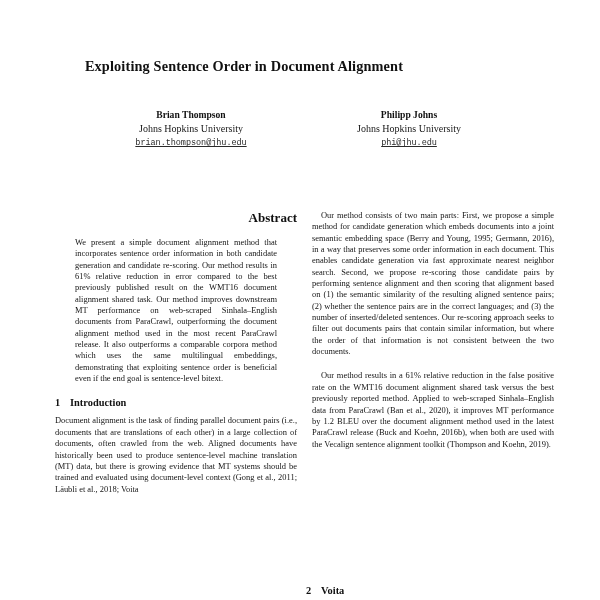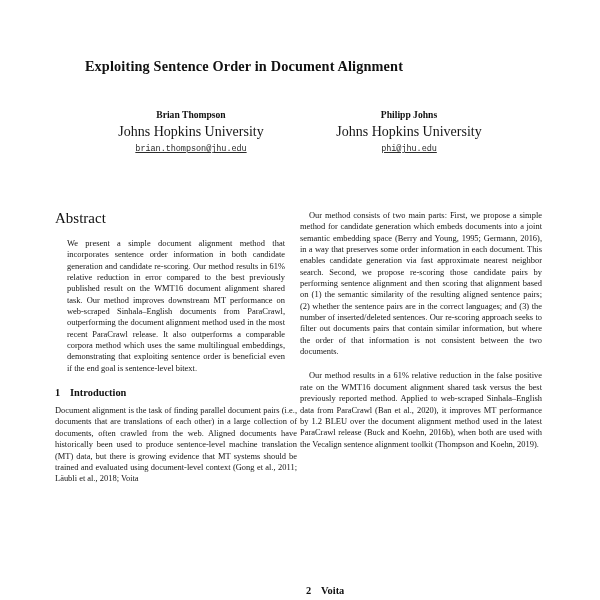--- a/index.html
+++ b/index.html
@@ -52,52 +52,52 @@
     width: 207px;
     text-align: center;
   }
   .author-name {
     font-size: 9.6px;
     font-weight: bold;
     line-height: 1.45;
     color: #111111;
   }
   .author-affil {
-    font-size: 14px;
+    font-size: 10px;
     line-height: 1.45;
     color: #161616;
   }
   .author-email {
     font-family: "Liberation Mono", "DejaVu Sans Mono", monospace;
     font-size: 8.5px;
     line-height: 1.7;
     color: #2a2a2a;
     letter-spacing: -0.005em;
     text-decoration: underline;
   }
 
   
   .col {
     position: absolute;
     top: 210px;
     width: 242px;
   }
   .col-left  { left: 55px; }
-  .col-right { left: 300px; }
+  .col-right { left: 312px; }
 
   
   .abstract-head {
-    text-align: left;
-    font-size: 15px;
-    font-weight: normal;
+    text-align: right;
+    font-size: 13px;
+    font-weight: bold;
     margin: 0 0 11px 0;
     color: #111111;
   }
   .abstract-body {
-    margin: 0 12px;
+    margin: 0 20px;
     font-family: Liberation Serif, serif;
   }
 
   
   .para {
     font-size: 8.45px;
     line-height: 11.35px;
     text-align: justify;
     text-justify: inter-word;
     hyphens: auto;

